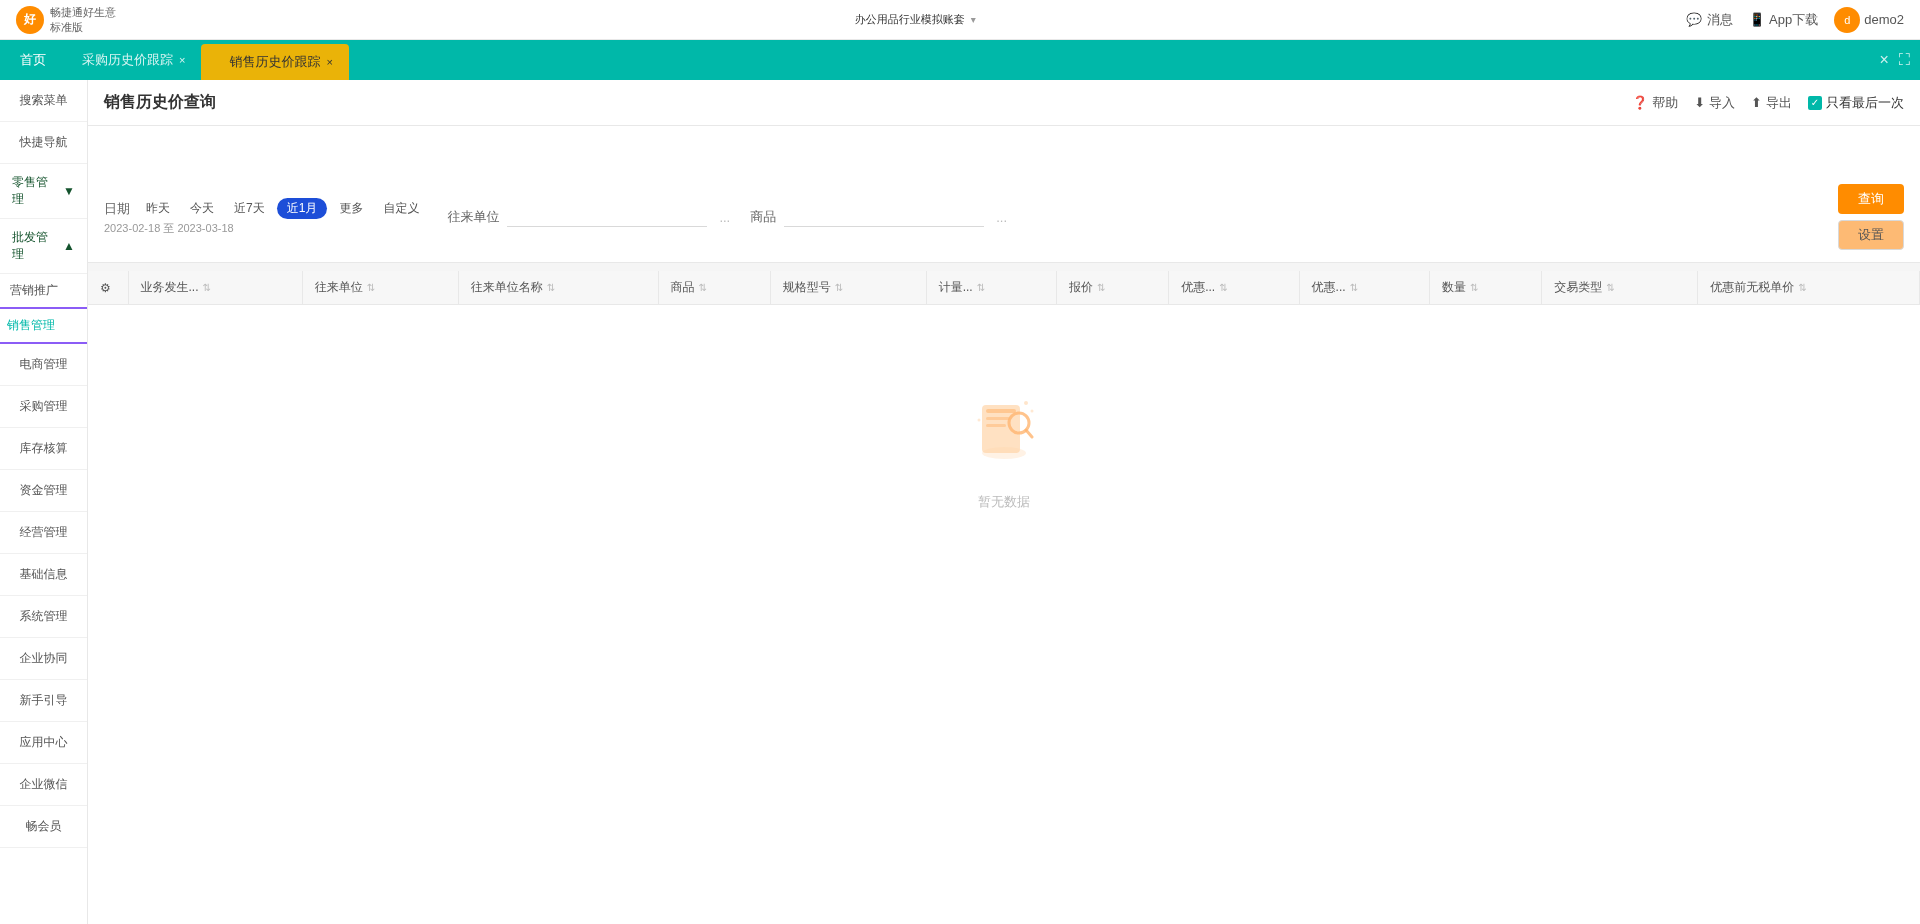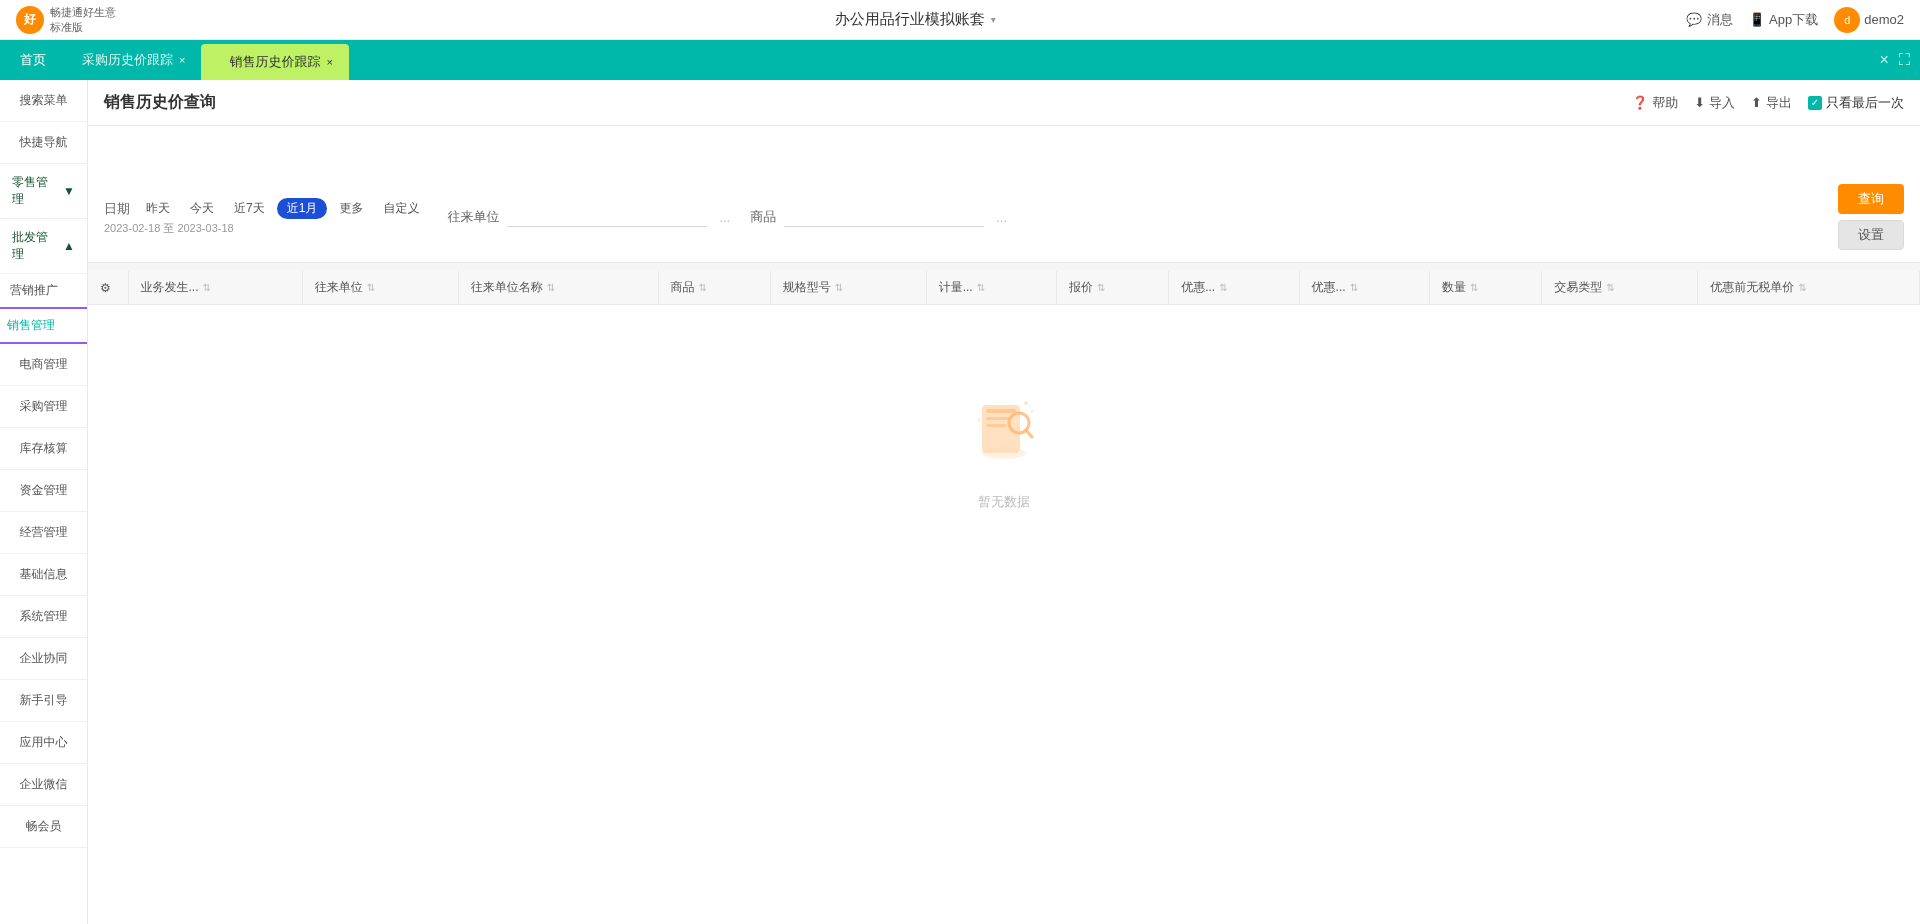--- a/index.html
+++ b/index.html
@@ -5,30 +5,30 @@
     * { margin: 0; padding: 0; box-sizing: border-box; }
     body { font-family: 'Microsoft YaHei', Arial, sans-serif; font-size: 13px; background: #f5f5f5; color: #333; width: 1920px; height: 924px; overflow: hidden; display: flex; flex-direction: column; }
 
     
     .top-bar { height: 40px; background: #fff; display: flex; align-items: center; justify-content: space-between; padding: 0 16px; border-bottom: 1px solid #e8e8e8; flex-shrink: 0; }
     .top-bar-left { display: flex; align-items: center; gap: 8px; }
     .logo-area { display: flex; align-items: center; gap: 6px; }
     .logo-icon { width: 28px; height: 28px; background: #ff8c00; border-radius: 50%; display: flex; align-items: center; justify-content: center; color: white; font-size: 12px; font-weight: bold; }
     .logo-text { font-size: 11px; color: #666; line-height: 1.3; }
     .top-bar-center { display: flex; align-items: center; gap: 6px; }
-    .app-title { font-size: 15px; color: #333; margin-left: 28px; }
+    .app-title { font-size: 11px; color: #333; margin-left: 28px; }
     .dropdown-arrow { color: #999; font-size: 10px; cursor: pointer; }
     .top-bar-right { display: flex; align-items: center; gap: 16px; }
     .top-right-item { display: flex; align-items: center; gap: 4px; color: #555; font-size: 13px; cursor: pointer; }
     .avatar { width: 26px; height: 26px; border-radius: 50%; background: #ff8c00; display: flex; align-items: center; justify-content: center; color: white; font-size: 11px; }
 
     
     .tab-bar { height: 40px; background: #00b8a9; display: flex; align-items: center; padding: 0 0; flex-shrink: 0; position: relative; }
     .tab { height: 48px; display: flex; align-items: center; padding: 0 16px; cursor: pointer; color: rgba(255,255,255,0.85); font-size: 13px; gap: 6px; }
-    .tab.active { background: #bef264; color: #333; border-radius: 4px 4px 0 0; margin-top: 4px; height: 36px; padding-left: 28px; }
+    .tab.active { background: #eab308; color: #333; border-radius: 4px 4px 0 0; margin-top: 4px; height: 36px; padding-left: 28px; }
     .tab-home { color: white; padding: 0 20px; }
     .tab-close { font-size: 11px; color: inherit; cursor: pointer; }
     .tab-bar-right { position: absolute; right: 10px; display: flex; gap: 10px; }
     .tab-bar-btn { color: white; cursor: pointer; font-size: 16px; opacity: 0.8; }
 
     
     .main-layout { display: flex; flex: 1; overflow: hidden; }
 
     
     .sidebar { width: 88px; background: #fff; border-right: 1px solid #e8e8e8; display: flex; flex-direction: column; overflow-y: auto; flex-shrink: 0; }
@@ -52,21 +52,21 @@
     .filter-row { display: flex; align-items: center; gap: 20px; flex-wrap: wrap; margin-top: 46px; }
     .filter-item { display: flex; align-items: center; gap: 8px; }
     .filter-label { color: #666; font-size: 13px; flex-shrink: 0; }
     .date-buttons { display: flex; align-items: center; gap: 4px; }
     .date-btn { padding: 2px 8px; border: none; background: none; cursor: pointer; color: #555; font-size: 12px; border-radius: 3px; }
     .date-btn.active { background: #1d4ed8; color: white; border-radius: 12px; padding: 2px 10px; }
     .date-range-text { font-size: 11px; color: #999; margin-top: 2px; }
     .filter-input { border: none; border-bottom: 1px solid #d9d9d9; outline: none; padding: 2px 4px; font-size: 13px; width: 200px; color: #333; }
     .filter-input-dots { color: #bbb; font-size: 13px; cursor: pointer; margin-left: 4px; }
     .query-btn { background: #ff8c00; color: white; border: none; border-radius: 4px; padding: 6px 20px; cursor: pointer; font-size: 13px; }
-    .settings-btn { background: #e5e5e5; color: #555; border: 1px solid #d9d9d9; border-radius: 4px; padding: 5px 16px; cursor: pointer; font-size: 13px; }
+    .settings-btn { background: #fdba74; color: #555; border: 1px solid #d9d9d9; border-radius: 4px; padding: 5px 16px; cursor: pointer; font-size: 13px; }
     .filter-group { display: flex; flex-direction: column; }
     .filter-btns-actions { display: flex; flex-direction: column; gap: 6px; margin-left: auto; }
 
     
     .table-area { flex: 1; overflow: auto; background: #fff; margin-top: 8px; }
     .data-table { width: 100%; border-collapse: collapse; }
     .data-table th { background: #f7f7f7; padding: 8px 12px; text-align: left; font-weight: 500; color: #555; font-size: 12px; border-bottom: 1px solid #e8e8e8; border-right: 1px solid #e8e8e8; white-space: nowrap; cursor: pointer; user-select: none; }
     .data-table th .th-inner { display: flex; align-items: center; gap: 4px; }
     .sort-icon { color: #bbb; font-size: 10px; }
     .settings-col { width: 40px; text-align: center; }

